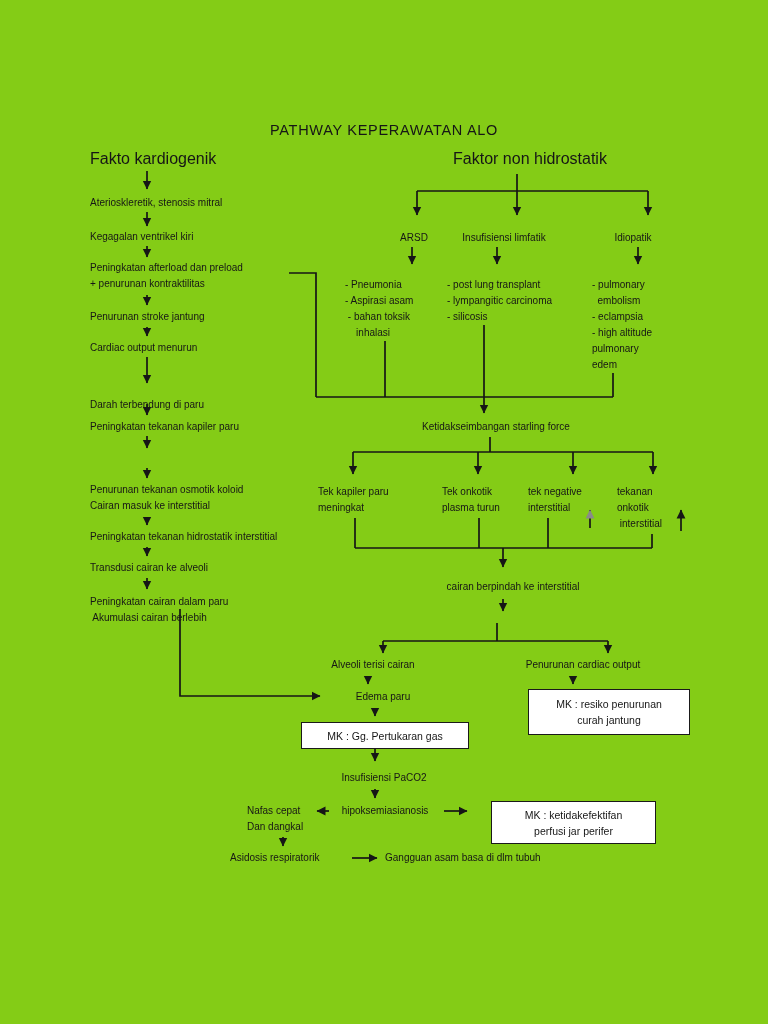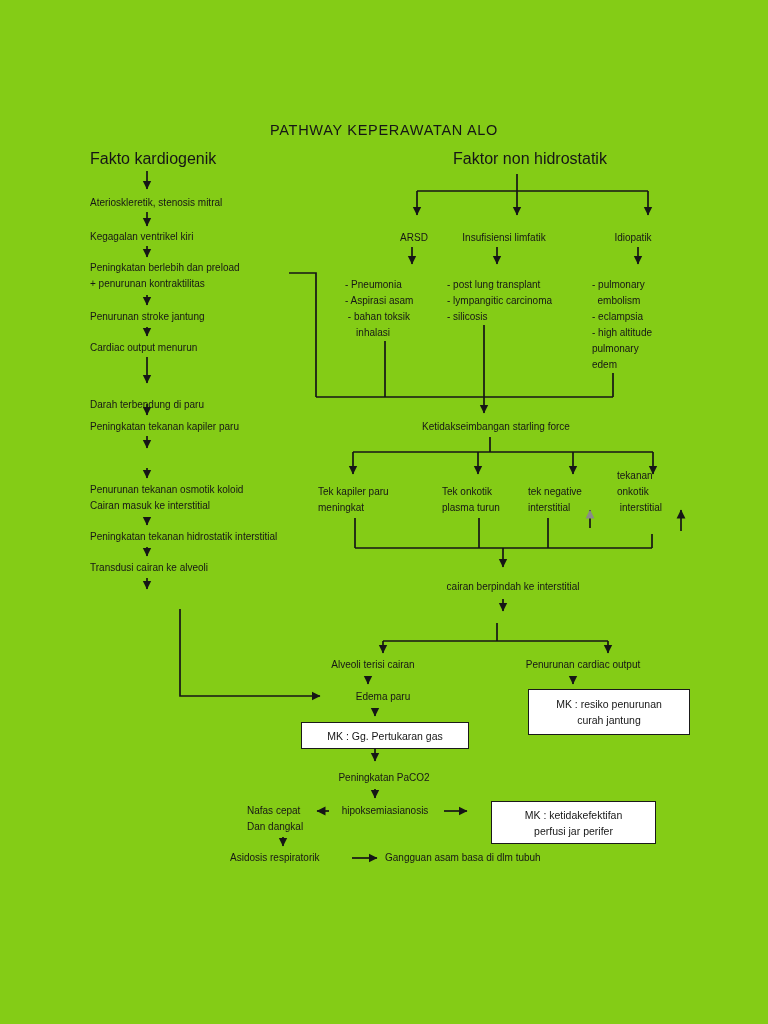--- a/index.html
+++ b/index.html
@@ -110,30 +110,32 @@
     <g>
       <polyline points="180,609 180,696 320,696" marker-end="url(#ah)"></polyline>
     </g>
   </svg>
 
   <div class="node c title" style="left:384px;top:122px">PATHWAY KEPERAWATAN ALO</div>
 
   <div class="node hdr" style="left:90px;top:151px">Fakto kardiogenik</div>
   <div class="node" style="left:90px;top:195px">Aterioskleretik, stenosis mitral</div>
   <div class="node" style="left:90px;top:229px">Kegagalan ventrikel kiri</div>
-  <div class="node" style="left:90px;top:260px">Peningkatan berlebih dan preload
+  <div class="node" style="left:90px;top:260px">Peningkatan afterload dan preload
 + penurunan kontraktilitas</div>
   <div class="node" style="left:90px;top:309px">Penurunan stroke jantung</div>
   <div class="node" style="left:90px;top:340px">Cardiac output menurun</div>
   <div class="node" style="left:90px;top:397px">Darah terbendung di paru</div>
   <div class="node" style="left:90px;top:419px">Peningkatan tekanan kapiler paru</div>
   <div class="node" style="left:90px;top:482px">Penurunan tekanan osmotik koloid
 Cairan masuk ke interstitial</div>
   <div class="node" style="left:90px;top:529px">Peningkatan tekanan hidrostatik interstitial</div>
   <div class="node" style="left:90px;top:560px">Transdusi cairan ke alveoli</div>
+  <div class="node" style="left:90px;top:594px">Peningkatan cairan dalam paru
+ Akumulasi cairan berlebih</div>
 
   <div class="node hdr c" style="left:530px;top:151px">Faktor non hidrostatik</div>
   <div class="node c" style="left:414px;top:230px">ARSD</div>
   <div class="node c" style="left:504px;top:230px">Insufisiensi limfatik</div>
   <div class="node c" style="left:633px;top:230px">Idiopatik</div>
   <div class="node" style="left:345px;top:277px">- Pneumonia
 - Aspirasi asam
  - bahan toksik
     inhalasi</div>
   <div class="node" style="left:447px;top:277px">- post lung transplant
@@ -146,38 +148,38 @@
 pulmonary
 edem</div>
 
   <div class="node c" style="left:496px;top:419px">Ketidakseimbangan starling force</div>
   <div class="node" style="left:318px;top:484px">Tek kapiler paru
 meningkat</div>
   <div class="node" style="left:442px;top:484px">Tek onkotik
 plasma turun</div>
   <div class="node" style="left:528px;top:484px">tek negative
 interstitial</div>
-  <div class="node" style="left:617px;top:468px">tekanan
+  <div class="node" style="left:617px;top:484px">tekanan
 onkotik
  interstitial</div>
   <div class="node c" style="left:513px;top:579px">cairan berpindah ke interstitial</div>
 
   <div class="node c" style="left:373px;top:657px">Alveoli terisi cairan</div>
   <div class="node c" style="left:383px;top:689px">Edema paru</div>
   <div class="box" style="left:301px;top:722px;width:166px;height:25px">
     <span>MK : Gg. Pertukaran gas</span>
   </div>
 
   <div class="node c" style="left:583px;top:657px">Penurunan cardiac output</div>
   <div class="box" style="left:528px;top:689px;width:160px;height:44px">
     <span>MK : resiko penurunan
 curah jantung</span>
   </div>
 
-  <div class="node c" style="left:384px;top:770px">Peningkatan PaCO2</div>
+  <div class="node c" style="left:384px;top:770px">Insufisiensi PaCO2</div>
   <div class="node" style="left:247px;top:803px">Nafas cepat
 Dan dangkal</div>
   <div class="node c" style="left:385px;top:803px">hipoksemiasianosis</div>
   <div class="box" style="left:491px;top:801px;width:163px;height:41px">
     <span>MK : ketidakefektifan
 perfusi jar perifer</span>
   </div>
 
   <div class="node" style="left:230px;top:850px">Asidosis respiratorik</div>
   <div class="node" style="left:385px;top:850px">Gangguan asam basa di dlm tubuh</div>

